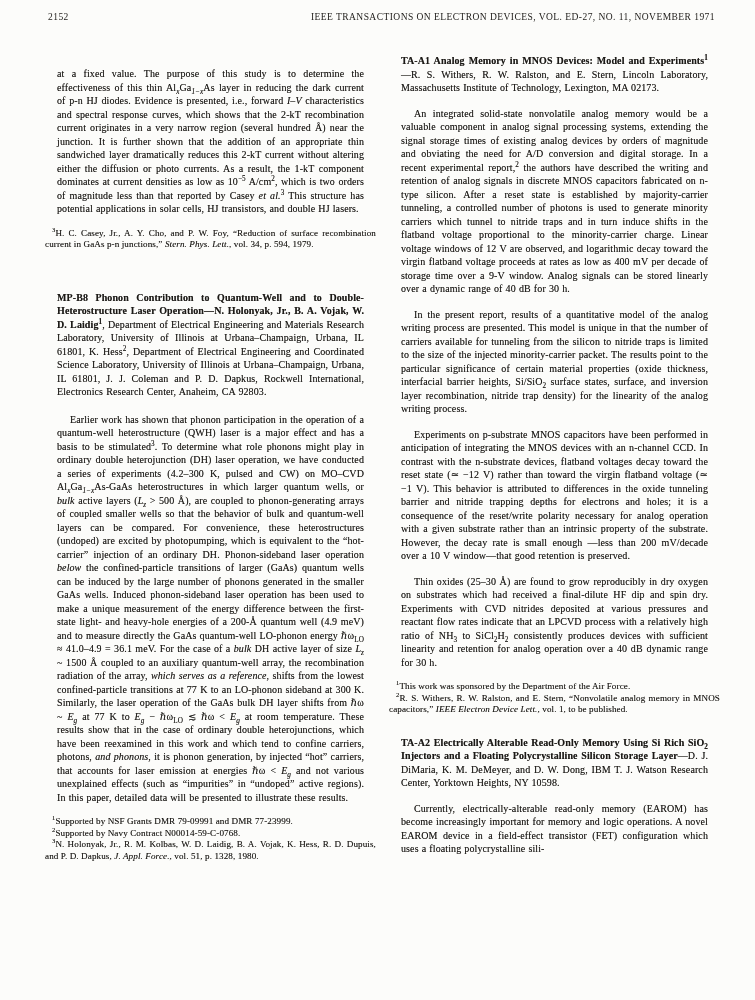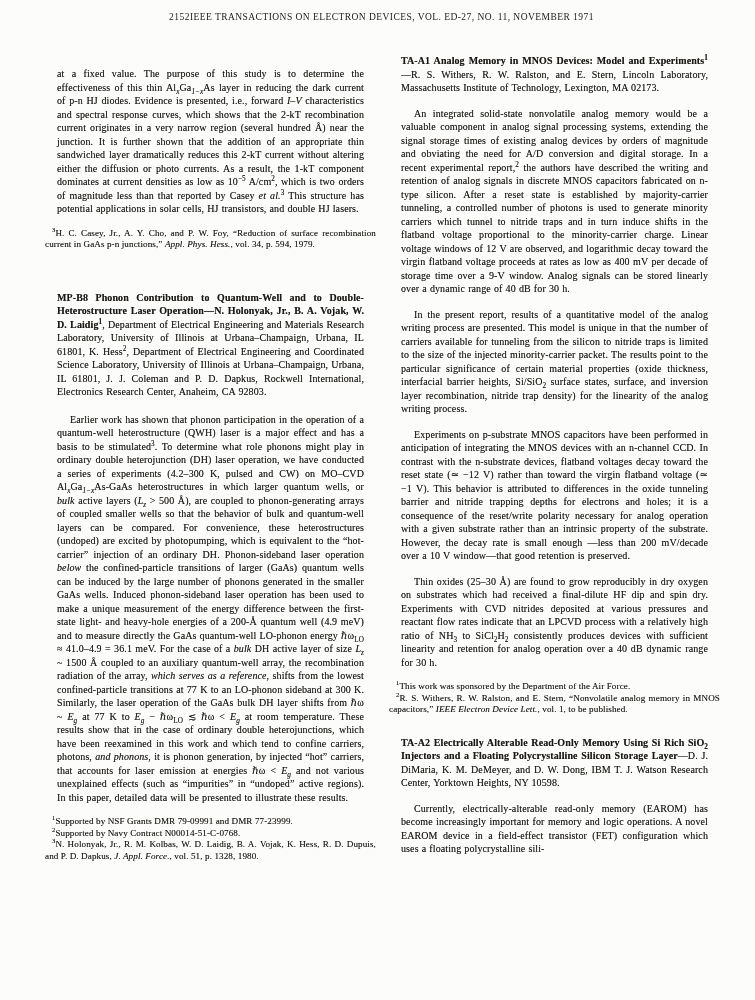--- a/index.html
+++ b/index.html
@@ -6,21 +6,21 @@
   body{
     width:755px;height:1000px;
     background:#fcfcfa;
     font-family:"Liberation Serif","DejaVu Serif",serif;
     color:#1c1a17;
     -webkit-font-smoothing:antialiased;
   }
   .page{position:relative;width:755px;height:1000px;overflow:hidden;background:#fcfcfa;}
   .running-head{
     position:absolute;top:12px;left:48px;right:40px;
-    display:flex;justify-content:center;align-items:baseline;
+    display:flex;justify-content:space-between;align-items:baseline;
     font-size:9.5px;letter-spacing:.45px;color:#23211e;
   }
   .columns{
     position:absolute;top:42px;left:45px;
     display:flex;gap:13px;
   }
   .col{width:331px;}
   .col-left{padding-top:13px;}
   .body-text{
     margin:12px;font-size:10px;line-height:13.5px;
@@ -52,29 +52,29 @@
     <span>2152</span>
     <span>IEEE TRANSACTIONS ON ELECTRON DEVICES, VOL. ED-27, NO. 11, NOVEMBER 1971</span>
   </header>
 
   <div class="columns">
 
     <div class="col col-left">
       <p class="body-text"><span>at a fixed value. The purpose of this study is to determine the effectiveness of this thin Al</span><sub style="font-style: italic;">x</sub><span>Ga</span><sub style="font-style: italic;">1−x</sub><span>As layer in reducing the dark current of p-n HJ diodes. Evidence is presented, i.e., forward </span><span style="font-style: italic;">I–V</span><span> characteristics and spectral response curves, which shows that the 2-kT recombination current originates in a very narrow region (several hundred Å) near the junction. It is further shown that the addition of an appropriate thin sandwiched layer dramatically reduces this 2-kT current without altering either the diffusion or photo currents. As a result, the 1-kT component dominates at current densities as low as 10</span><sup>−5</sup><span> A/cm</span><sup>2</sup><span>, which is two orders of magnitude less than that reported by Casey </span><span style="font-style: italic;">et al.</span><sup>3</sup><span> This structure has potential applications in solar cells, HJ transistors, and double HJ lasers.</span></p>
 
       <div class="fnblock">
-        <p><sup>3</sup><span>H. C. Casey, Jr., A. Y. Cho, and P. W. Foy, “Reduction of surface recombination current in GaAs p-n junctions,” </span><span style="font-style: italic;">Appl. Phys. Hess.</span><span>, vol. 34, p. 594, 1979.</span></p>
+        <p><sup>3</sup><span>H. C. Casey, Jr., A. Y. Cho, and P. W. Foy, “Reduction of surface recombination current in GaAs p-n junctions,” </span><span style="font-style: italic;">Stern. Phys. Lett.</span><span>, vol. 34, p. 594, 1979.</span></p>
       </div>
 
       <section class="section-mpb8">
         <p class="body-text heading"><span style="font-weight: bold;">MP-B8  Phonon Contribution to Quantum-Well and to Double-Heterostructure Laser Operation—N. Holonyak, Jr., B. A. Vojak, W. D. Laidig</span><sup style="font-weight: bold;">1</sup><span>, Department of Electrical Engineering and Materials Research Laboratory, University of Illinois at Urbana–Champaign, Urbana, IL 61801, K. Hess</span><sup>2</sup><span>, Department of Electrical Engineering and Coordinated Science Laboratory, University of Illinois at Urbana–Champaign, Urbana, IL 61801, J. J. Coleman and P. D. Dapkus, Rockwell International, Electronics Research Center, Anaheim, CA 92803.</span></p>
         <p class="body-text indent mpb8-body"><span>Earlier work has shown that phonon participation in the operation of a quantum-well heterostructure (QWH) laser is a major effect and has a basis to be stimulated</span><sup>3</sup><span>. To determine what role phonons might play in ordinary double heterojunction (DH) laser operation, we have conducted a series of experiments (4.2–300 K, pulsed and CW) on MO–CVD Al</span><sub style="font-style: italic;">x</sub><span>Ga</span><sub style="font-style: italic;">1−x</sub><span>As-GaAs heterostructures in which larger quantum wells, or </span><span style="font-style: italic;">bulk</span><span> active layers (</span><span style="font-style: italic;">L</span><sub style="font-style: italic;">z</sub><span> &gt; 500 Å), are coupled to phonon-generating arrays of coupled smaller wells so that the behavior of bulk and quantum-well layers can be compared. For convenience, these heterostructures (undoped) are excited by photopumping, which is equivalent to the “hot-carrier” injection of an ordinary DH. Phonon-sideband laser operation </span><span style="font-style: italic;">below</span><span> the confined-particle transitions of larger (GaAs) quantum wells can be induced by the large number of phonons generated in the smaller GaAs wells. Induced phonon-sideband laser operation has been used to make a unique measurement of the energy difference between the first-state light- and heavy-hole energies of a 200-Å quantum well (4.9 meV) and to measure directly the GaAs quantum-well LO-phonon energy ℏω</span><sub>LO</sub><span> ≈ 41.0–4.9 = 36.1 meV. For the case of a </span><span style="font-style: italic;">bulk</span><span> DH active layer of size </span><span style="font-style: italic;">L</span><sub style="font-style: italic;">z</sub><span> ~ 1500 Å coupled to an auxiliary quantum-well array, the recombination radiation of the array, </span><span style="font-style: italic;">which serves as a reference</span><span>, shifts from the lowest confined-particle transitions at 77 K to an LO-phonon sideband at 300 K. Similarly, the laser operation of the GaAs bulk DH layer shifts from ℏω ~ </span><span style="font-style: italic;">E</span><sub style="font-style: italic;">g</sub><span> at 77 K to </span><span style="font-style: italic;">E</span><sub style="font-style: italic;">g</sub><span> − ℏω</span><sub>LO</sub><span> ≲ ℏω &lt; </span><span style="font-style: italic;">E</span><sub style="font-style: italic;">g</sub><span> at room temperature. These results show that in the case of ordinary double heterojunctions, which have been reexamined in this work and which tend to confine carriers, photons, </span><span style="font-style: italic;">and phonons</span><span>, it is phonon generation, by injected “hot” carriers, that accounts for laser emission at energies ℏω &lt; </span><span style="font-style: italic;">E</span><sub style="font-style: italic;">g</sub><span> and not various unexplained effects (such as “impurities” in “undoped” active regions). In this paper, detailed data will be presented to illustrate these results.</span></p>
         <div class="fnblock mpb8-fns">
           <p><sup>1</sup><span>Supported by NSF Grants DMR 79-09991 and DMR 77-23999.</span></p>
-          <p><sup>2</sup><span>Supported by Navy Contract N00014-51-C-0768.</span></p>
+          <p><sup>2</sup><span>Supported by Navy Contract N00014-59-C-0768.</span></p>
           <p><sup>3</sup><span>N. Holonyak, Jr., R. M. Kolbas, W. D. Laidig, B. A. Vojak, K. Hess, R. D. Dupuis, and P. D. Dapkus, </span><span style="font-style: italic;">J. Appl. Force.</span><span>, vol. 51, p. 1328, 1980.</span></p>
         </div>
       </section>
     </div>
 
     <div class="col col-right">
       <section>
         <p class="body-text heading"><span style="font-weight: bold;">TA-A1  Analog Memory in MNOS Devices: Model and Experiments</span><sup style="font-weight: bold;">1</sup><span>—R. S. Withers, R. W. Ralston, and E. Stern, Lincoln Laboratory, Massachusetts Institute of Technology, Lexington, MA 02173.</span></p>
         <p class="body-text indent"><span>An integrated solid-state nonvolatile analog memory would be a valuable component in analog signal processing systems, extending the signal storage times of existing analog devices by orders of magnitude and obviating the need for A/D conversion and digital storage. In a recent experimental report,</span><sup>2</sup><span> the authors have described the writing and retention of analog signals in discrete MNOS capacitors fabricated on n-type silicon. After a reset state is established by majority-carrier tunneling, a controlled number of photons is used to generate minority carriers which tunnel to nitride traps and in turn induce shifts in the flatband voltage proportional to the minority-carrier charge. Linear voltage windows of 12 V are observed, and logarithmic decay toward the virgin flatband voltage proceeds at rates as low as 400 mV per decade of storage time over a 9-V window. Analog signals can be stored linearly over a dynamic range of 40 dB for 30 h.</span></p>
         <p class="body-text indent"><span>In the present report, results of a quantitative model of the analog writing process are presented. This model is unique in that the number of carriers available for tunneling from the silicon to nitride traps is limited to the size of the injected minority-carrier packet. The results point to the particular significance of certain material properties (oxide thickness, interfacial barrier heights, Si/SiO</span><sub>2</sub><span> surface states, surface, and inversion layer recombination, nitride trap density) for the linearity of the analog writing process.</span></p>

